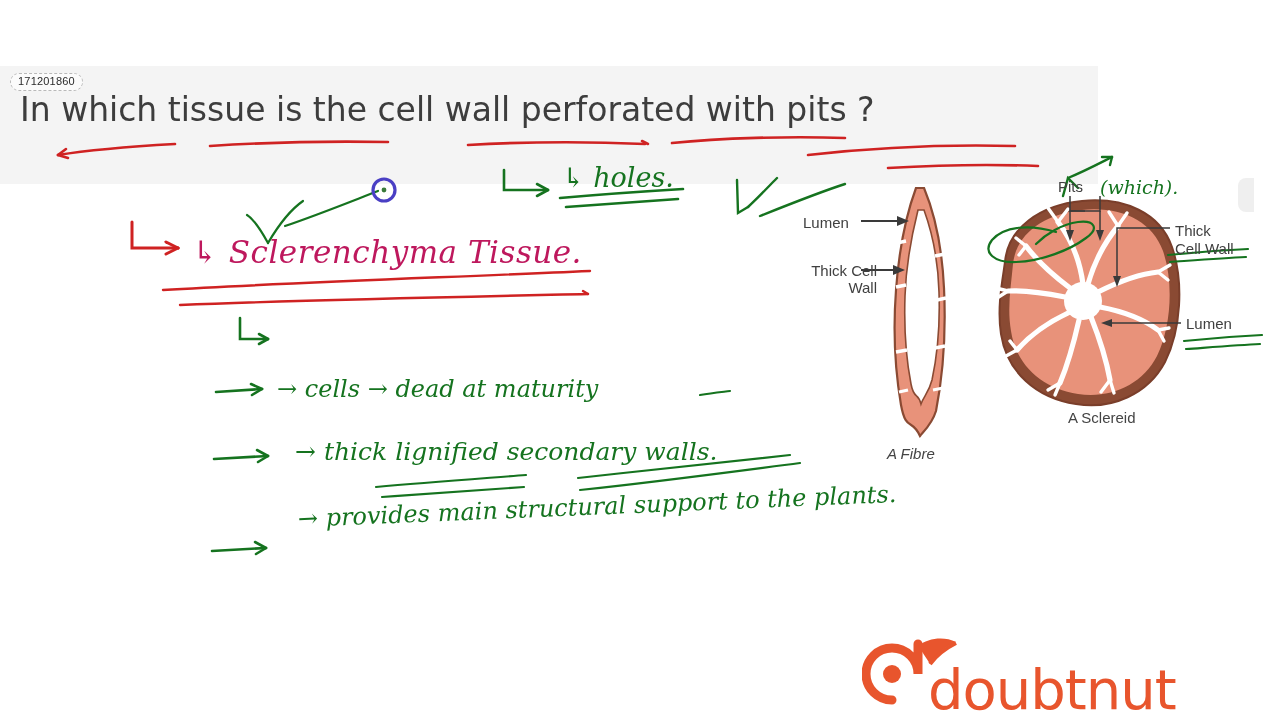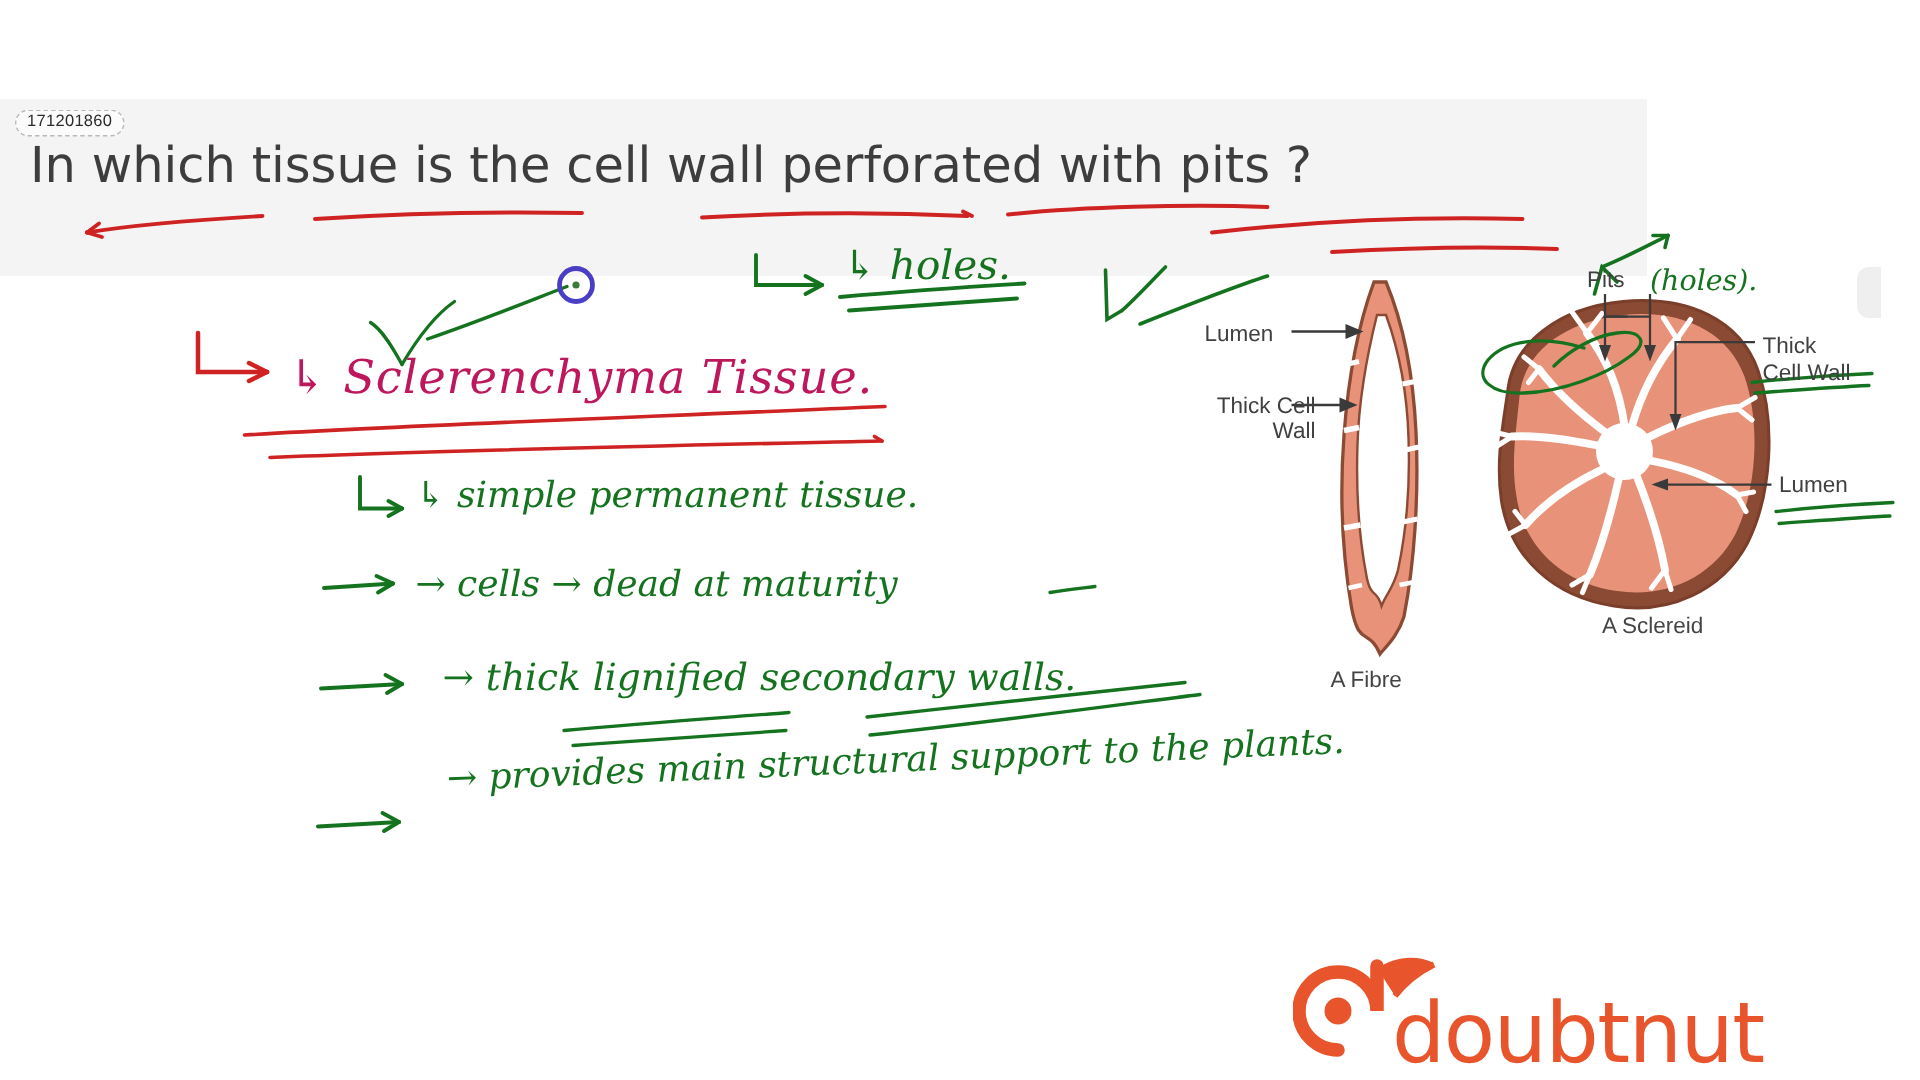--- a/index.html
+++ b/index.html
@@ -124,21 +124,21 @@
     position: absolute;
     font-family: "Liberation Sans", sans-serif;
     font-size: 15px;
     color: #444444;
     white-space: nowrap;
     pointer-events: none;
   }
   #lbl-lumen-fibre  { left: 803px; top: 214px; }
   #lbl-thickwall-fibre { left: 773px; top: 262px; text-align: right; width: 104px; }
   #lbl-thickwall-fibre .l2 { display: block; }
-  #cap-fibre { left: 887px; top: 445px; }
+  #cap-fibre { left: 887px; top: 445px; font-style: italic; }
   #lbl-pits { left: 1058px; top: 178px; }
   #lbl-thick-sclereid { left: 1175px; top: 222px; line-height: 18px; }
   #lbl-lumen-sclereid { left: 1186px; top: 315px; }
   #cap-sclereid { left: 1068px; top: 409px; }
 
   
   #logo {
     position: absolute;
     left: 862px;
     top: 636px;
@@ -377,29 +377,28 @@
       <path d="M578,478 C650,470 724,462 790,455"></path>
       <path d="M580,490 C656,482 730,472 800,463"></path>
       <path d="M700,395 C712,393 722,392 730,391"></path>
     </g>
   </svg>
 
   <div class="hand hand-red" id="ans-main">↳ Sclerenchyma Tissue.</div>
 
   <div class="hand hand-green" id="note-holes">↳ holes.</div>
 
-  <div class="hand hand-green" id="note-simple">↳ simple permanent tissue.</div>
 
   <div class="hand hand-green" id="note-cells">→   cells → dead   at  maturity</div>
 
   <div class="hand hand-green" id="note-walls">→  thick lignified  secondary walls.</div>
 
   <div class="hand hand-green" id="note-support">→   provides  main   structural  support  to the   plants.</div>
 
-  <div class="hand hand-green" id="note-pits-holes">(holes).</div>
+  <div class="hand hand-green" id="note-pits-holes">(which).</div>
 
   <div class="diagram-label" id="lbl-lumen-fibre">Lumen</div>
 
   <div class="diagram-label" id="lbl-thickwall-fibre"><span>Thick Cell</span><span class="l2">Wall</span></div>
 
   <div class="diagram-caption" id="cap-fibre">A Fibre</div>
 
   <div class="diagram-label" id="lbl-pits">Pits</div>
 
   <div class="diagram-label" id="lbl-thick-sclereid"><span>Thick</span><br><span>Cell Wall</span></div>

